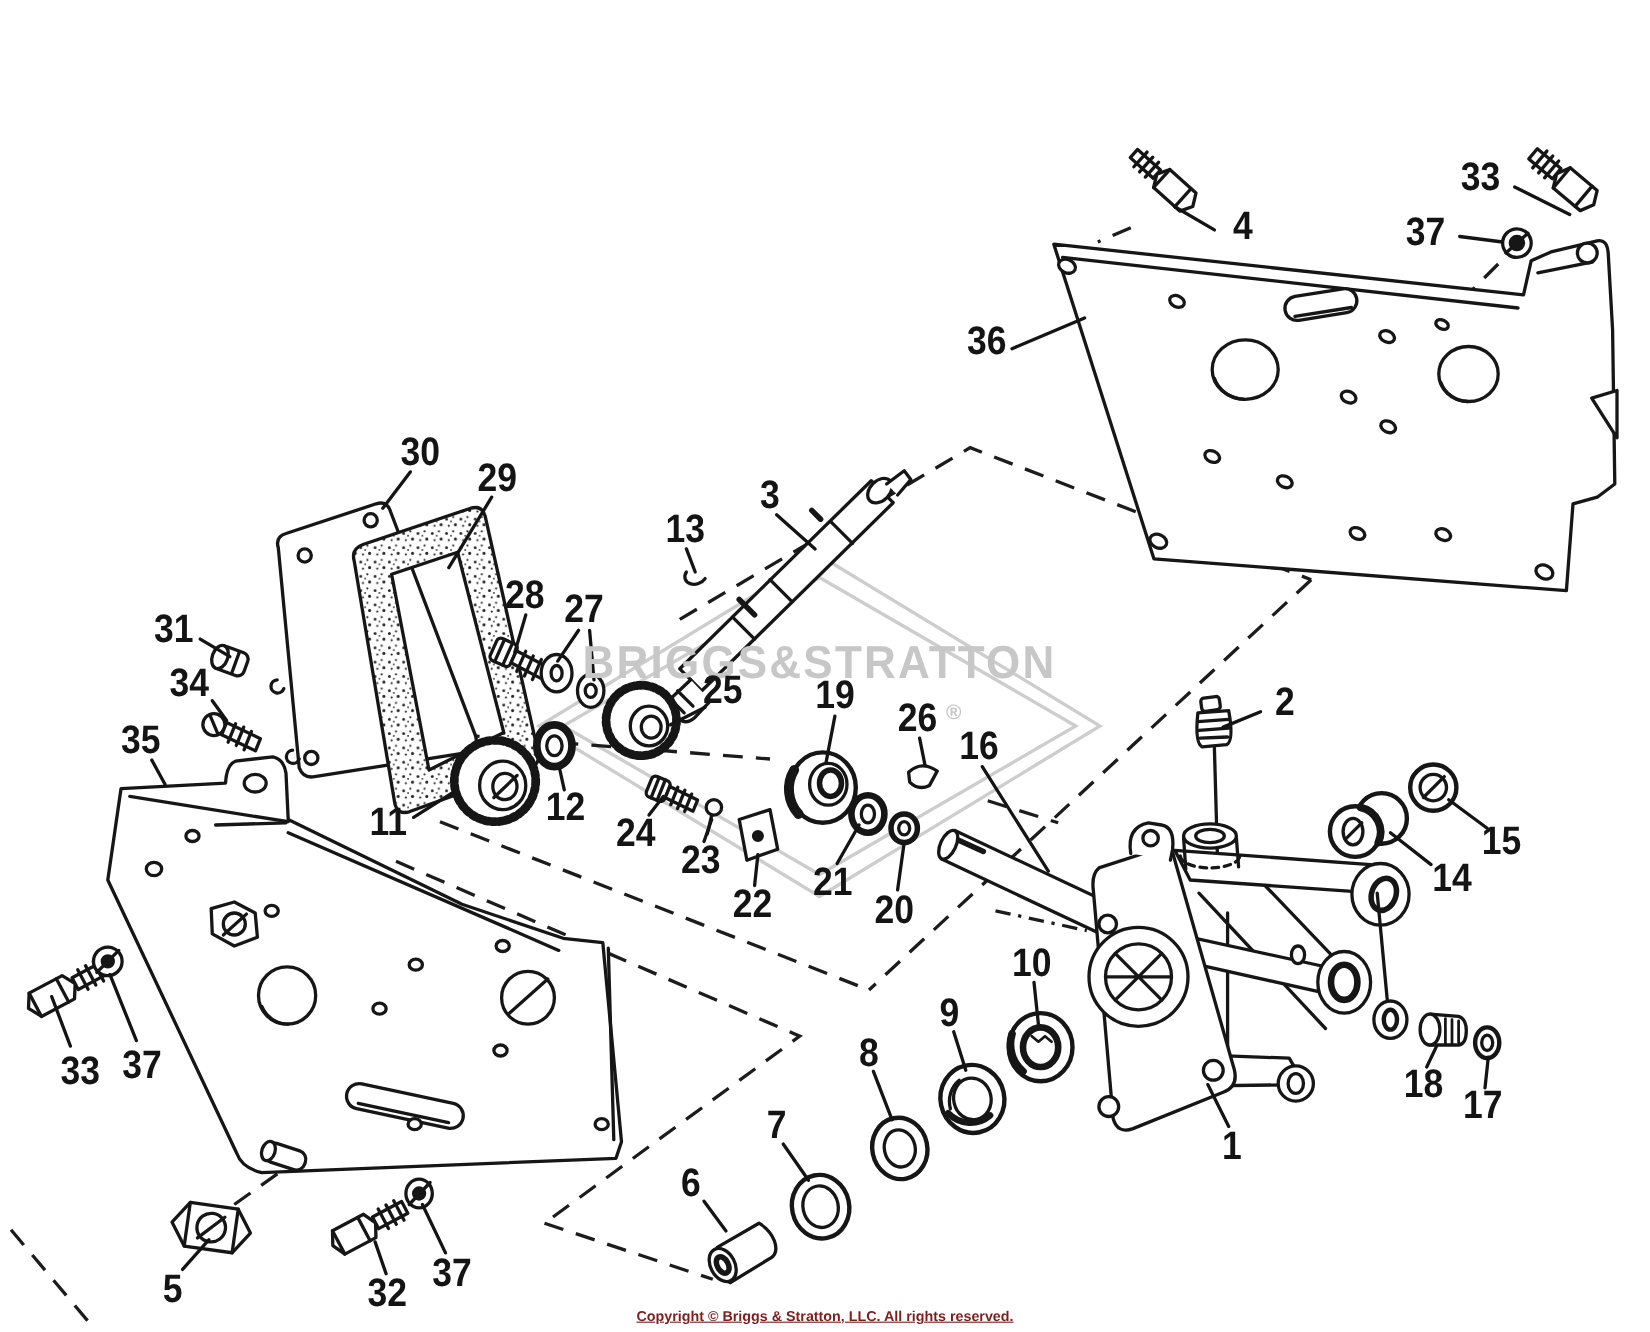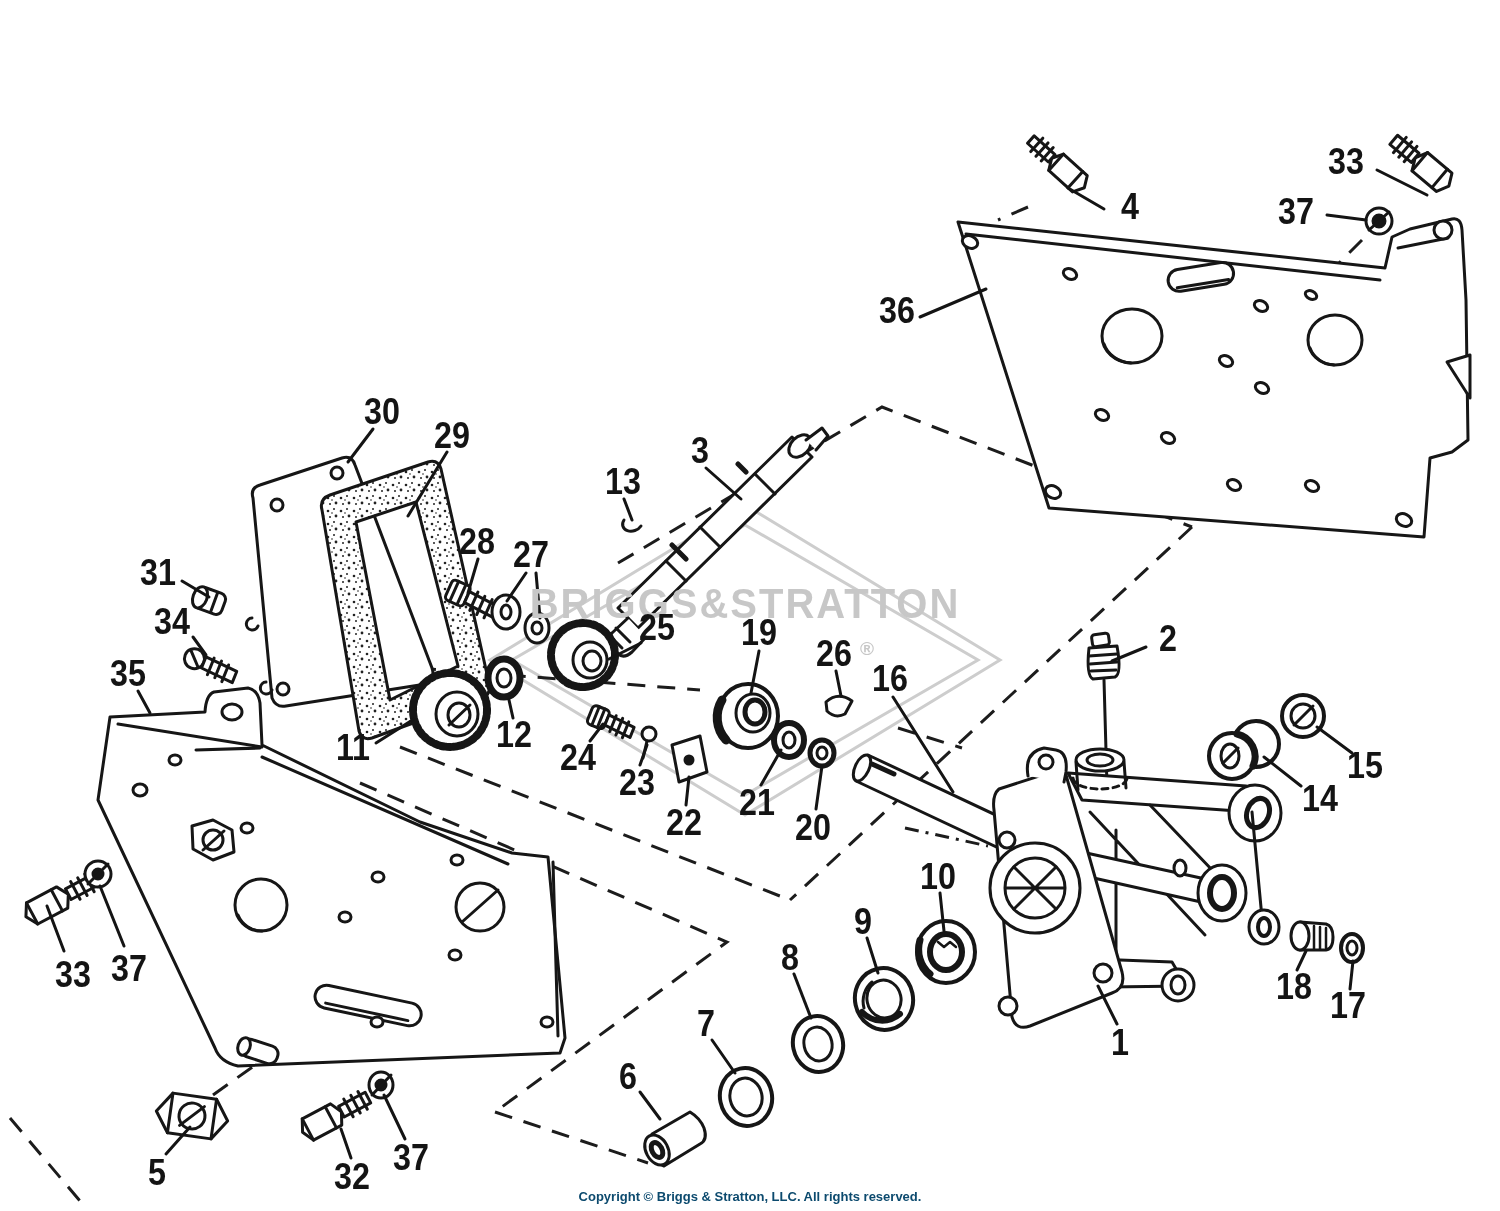--- a/index.html
+++ b/index.html
@@ -6,21 +6,21 @@
   .stage{position:relative;width:1500px;height:1211px;background:#fff;overflow:hidden;
          font-family:"Liberation Sans",sans-serif;}
   .stage svg{position:absolute;left:0;top:0;}
   .callout{position:absolute;font:700 34px/1 "Liberation Sans",sans-serif;color:#141414;
            transform:translate(-50%,-50%) scale(.95,1.06);white-space:nowrap;user-select:none;}
   .wm-text{position:absolute;left:745px;top:603px;transform:translate(-50%,-50%) scaleY(1.05);
            font:700 40px/1 "Liberation Sans",sans-serif;letter-spacing:2px;color:#c7c7c7;}
   .wm-reg{position:absolute;left:867px;top:648px;transform:translate(-50%,-50%);
           font:700 19px/1 "Liberation Sans",sans-serif;color:#c7c7c7;}
   .copyright{position:absolute;left:750px;top:1196px;transform:translate(-50%,-50%);
-             font:700 13px/1 "Liberation Sans",sans-serif;color:#0c4a6e;}
+             font:700 13px/1 "Liberation Sans",sans-serif;color:#7f1d1d;text-decoration:underline;}
 </style>
 </head>
 <body>
 
 <div class="stage">
 
 <svg width="1500" height="1211" viewBox="0 0 1500 1211">
   <defs>
     <pattern id="speckle" width="13" height="13" patternUnits="userSpaceOnUse">
       <rect width="13" height="13" fill="#ffffff"></rect>

